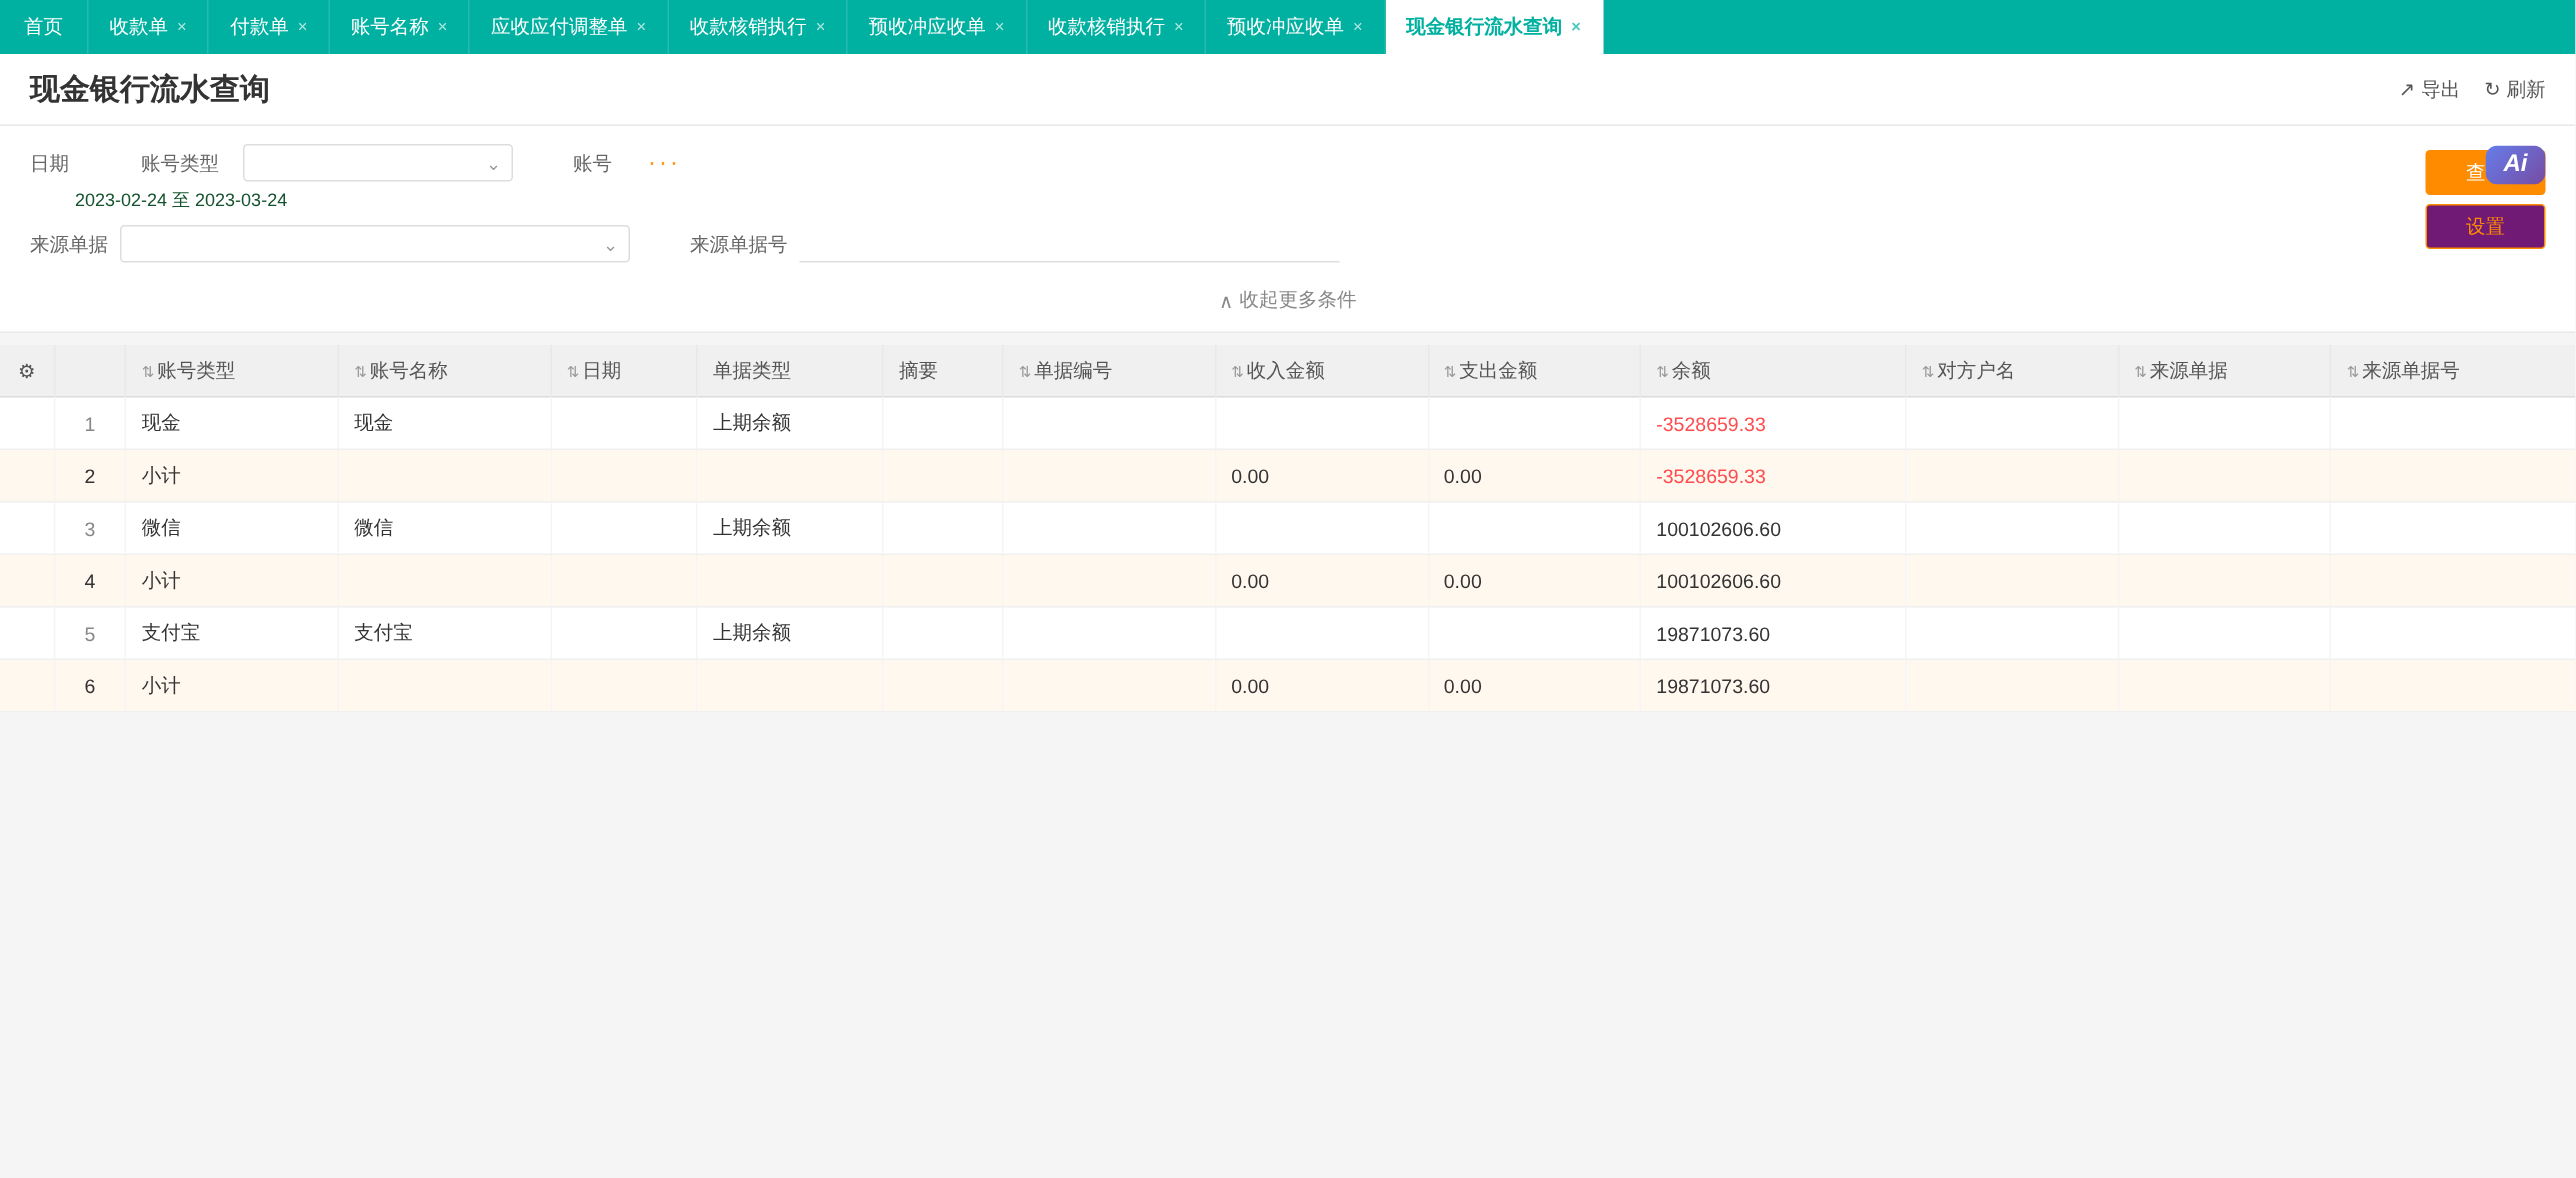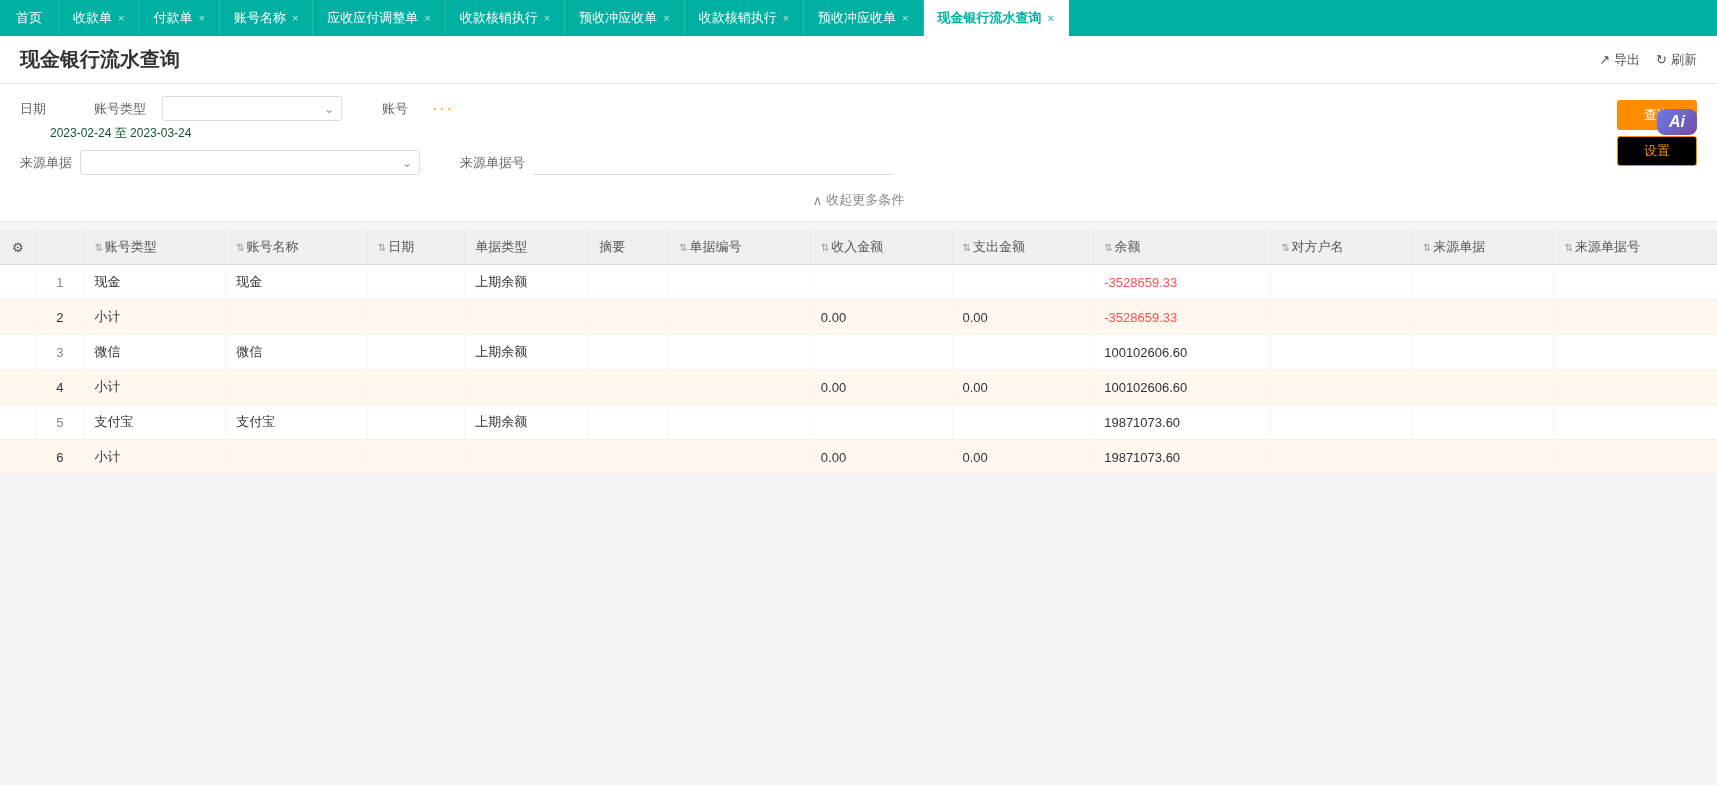--- a/index.html
+++ b/index.html
@@ -156,21 +156,21 @@
     .action-btn-primary {
       background: #ff8c00;
       color: #fff;
       border: none;
       border-radius: 3px;
       padding: 6px 16px;
       cursor: pointer;
       font-size: 13px;
     }
     .action-btn-secondary {
-      background: #000000;
+      background: #701a75;
       color: #ff8c00;
       border: 1px solid #ff8c00;
       border-radius: 3px;
       padding: 5px 16px;
       cursor: pointer;
       font-size: 13px;
     }
 
     .btn-group-right {
       display: flex;
@@ -466,13 +466,13 @@
     <td class="amount-col">0.00</td>
     <td class="amount-col" style="color:#333;">19871073.60</td>
     <td></td>
     <td></td>
     <td></td>
   </tr>
       </tbody>
   </table>
 </div>
 
-<div class="ai-badge" style="position:fixed; top:109px; right:20px;">Ai</div>
+<div class="ai-badge" style="position:fixed; top:97px; right:20px;">Ai</div>
 
 </body></html>

